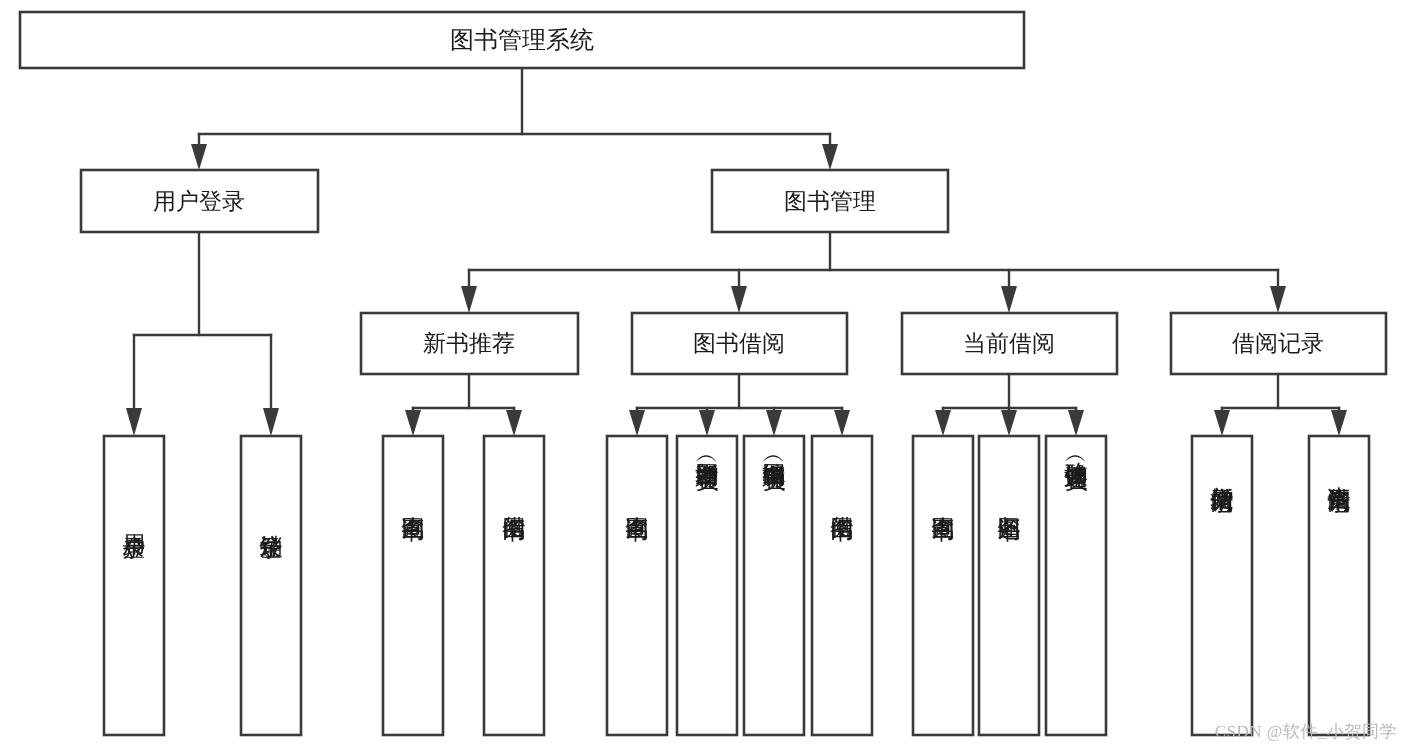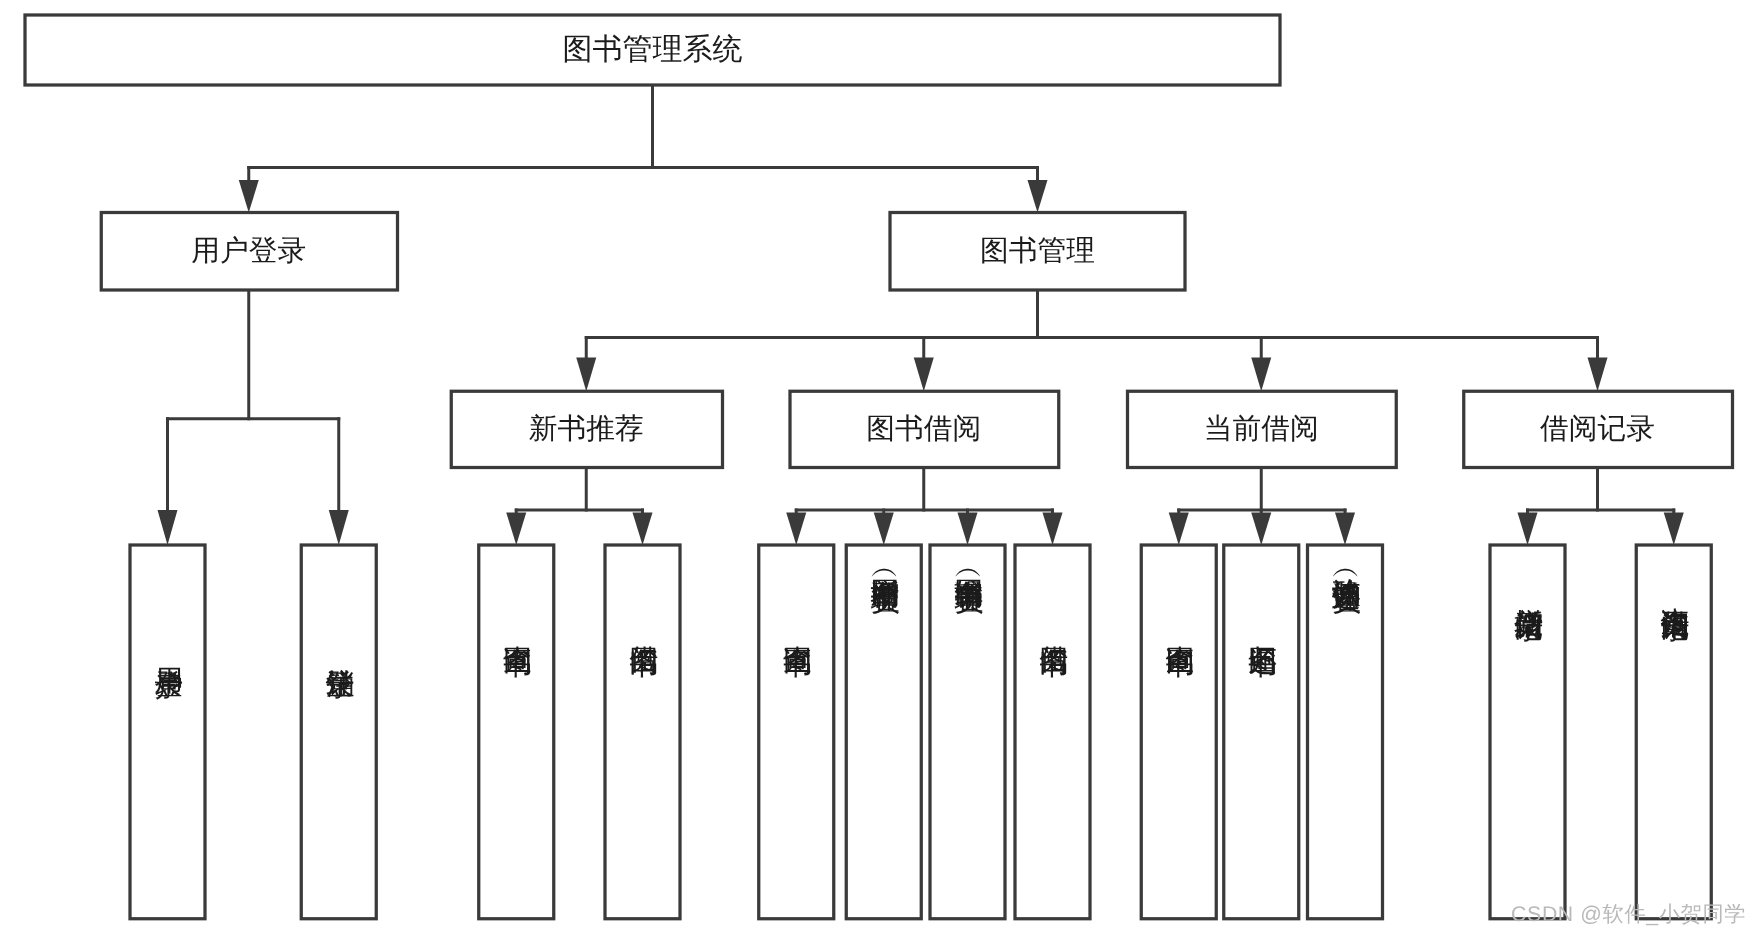--- a/index.html
+++ b/index.html
@@ -67,21 +67,21 @@
     align-items: flex-start;
     justify-content: center;
     pointer-events: none;
   }
   .watermark {
     position: absolute;
     right: 8px;
     bottom: 4px;
     font-size: 17px;
     color: #b9b9b9;
-    font-family: Liberation Sans, sans-serif;
+    font-family: Liberation Serif, serif;
     letter-spacing: 0.5px;
     white-space: nowrap;
   }
 </style>
 </head>
 <body>
 
 <div id="chart-root">
 
   <svg class="diagram" viewBox="0 0 1405 747" xmlns="http://www.w3.org/2000/svg">

